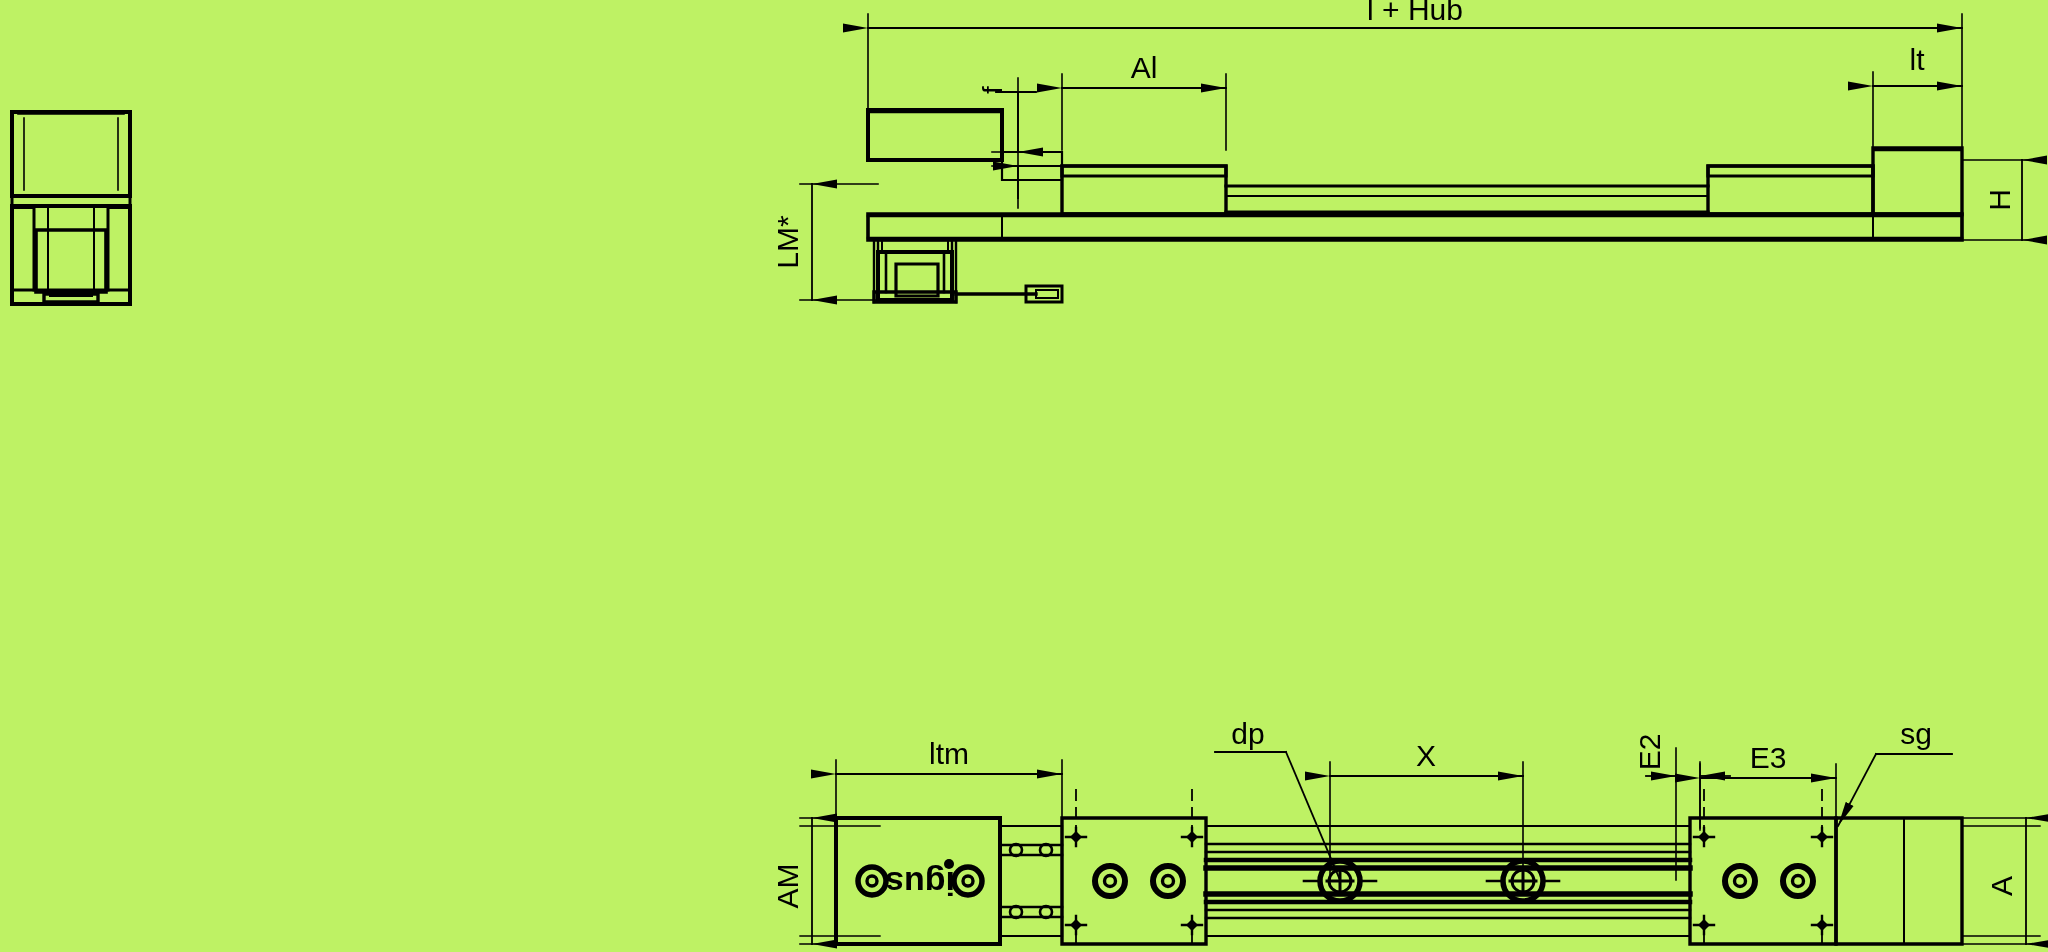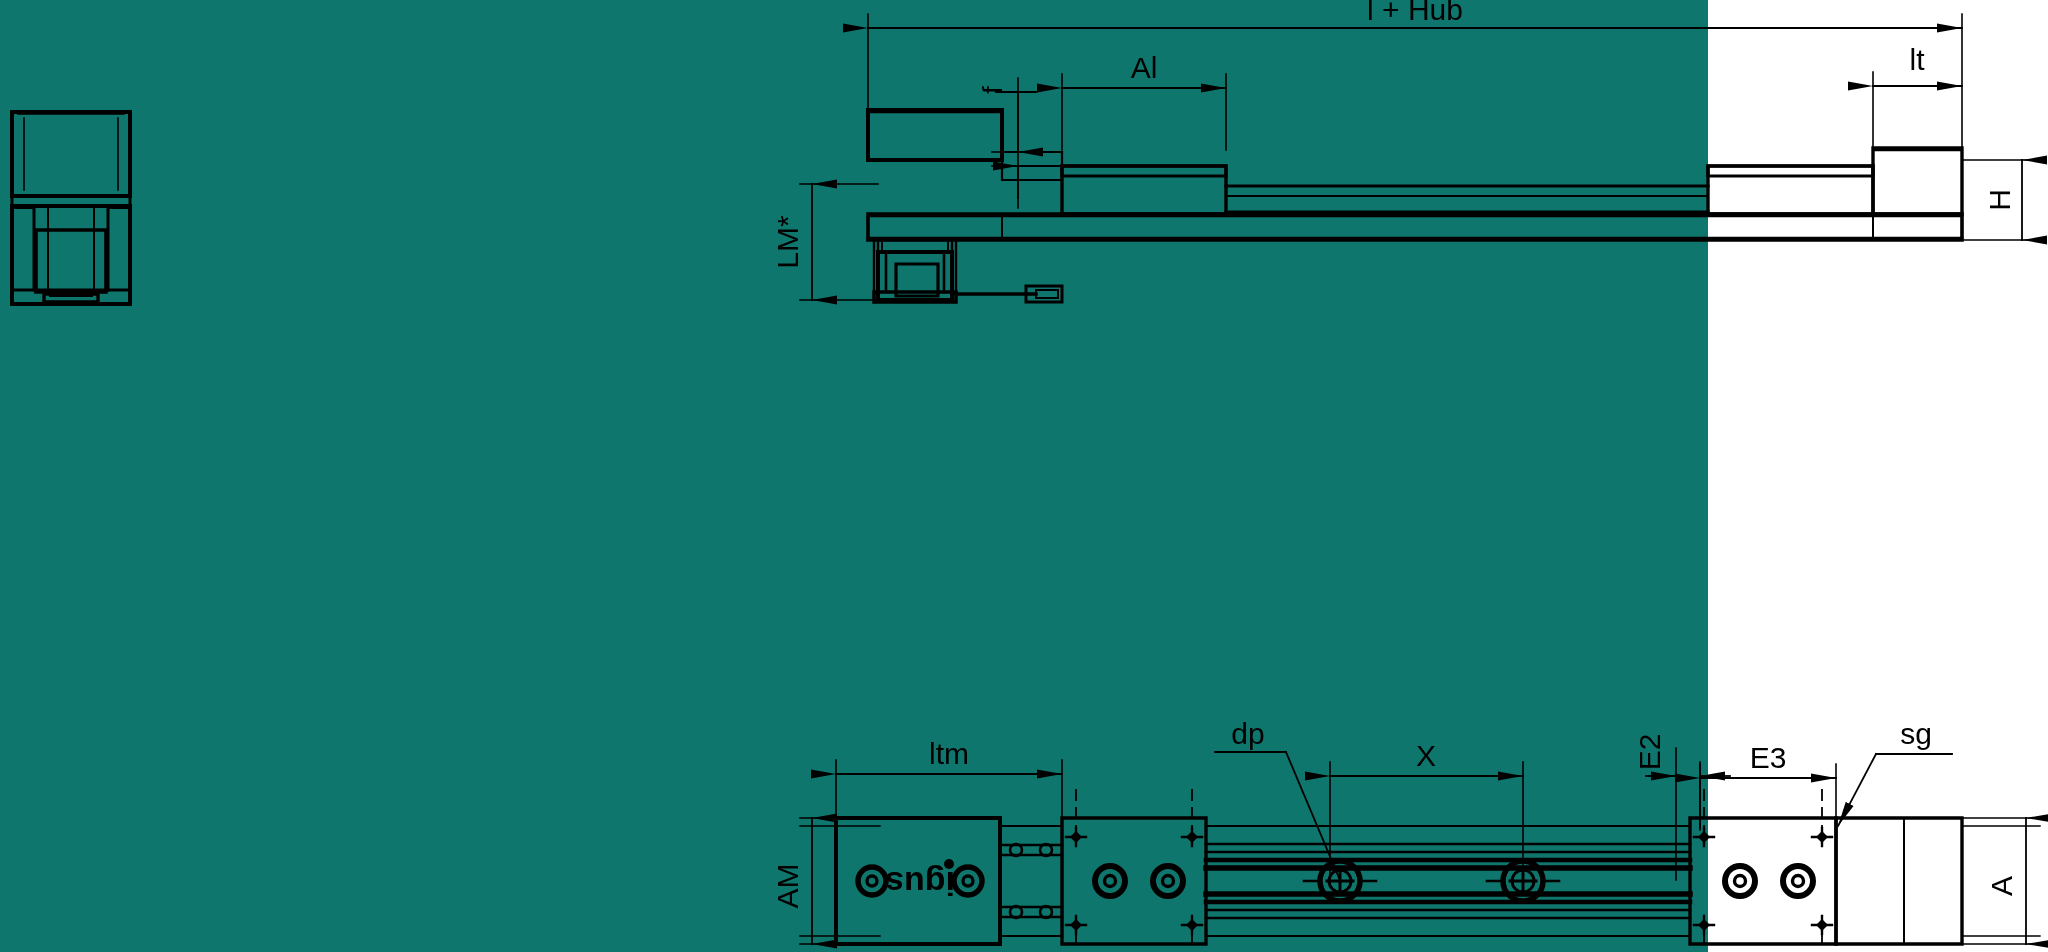--- a/index.html
+++ b/index.html
@@ -1,17 +1,17 @@
 <!DOCTYPE html>
 <html><head>
 <meta charset="utf-8">
 <style>
   html,body{margin:0;padding:0;background:#ffffff;}
   body{width:2048px;height:952px;overflow:hidden;font-family:"Liberation Sans",sans-serif;}
-  #sheet{position:relative;width:1708px;height:952px;background:#0f766e;}
+  #sheet{position:relative;width:2048px;height:952px;background:#bef264;}
   svg#dwg{position:absolute;left:0;top:0;width:2048px;height:952px;display:block;}
   .lbl{font-family:"Liberation Sans",sans-serif;fill:#000;font-size:30px;}
   .lblsm{font-family:"Liberation Sans",sans-serif;fill:#000;font-size:28px;}
 </style>
 </head>
 <body>
 
 <div id="sheet">
 
 <svg id="dwg" viewBox="0 0 2048 952">

